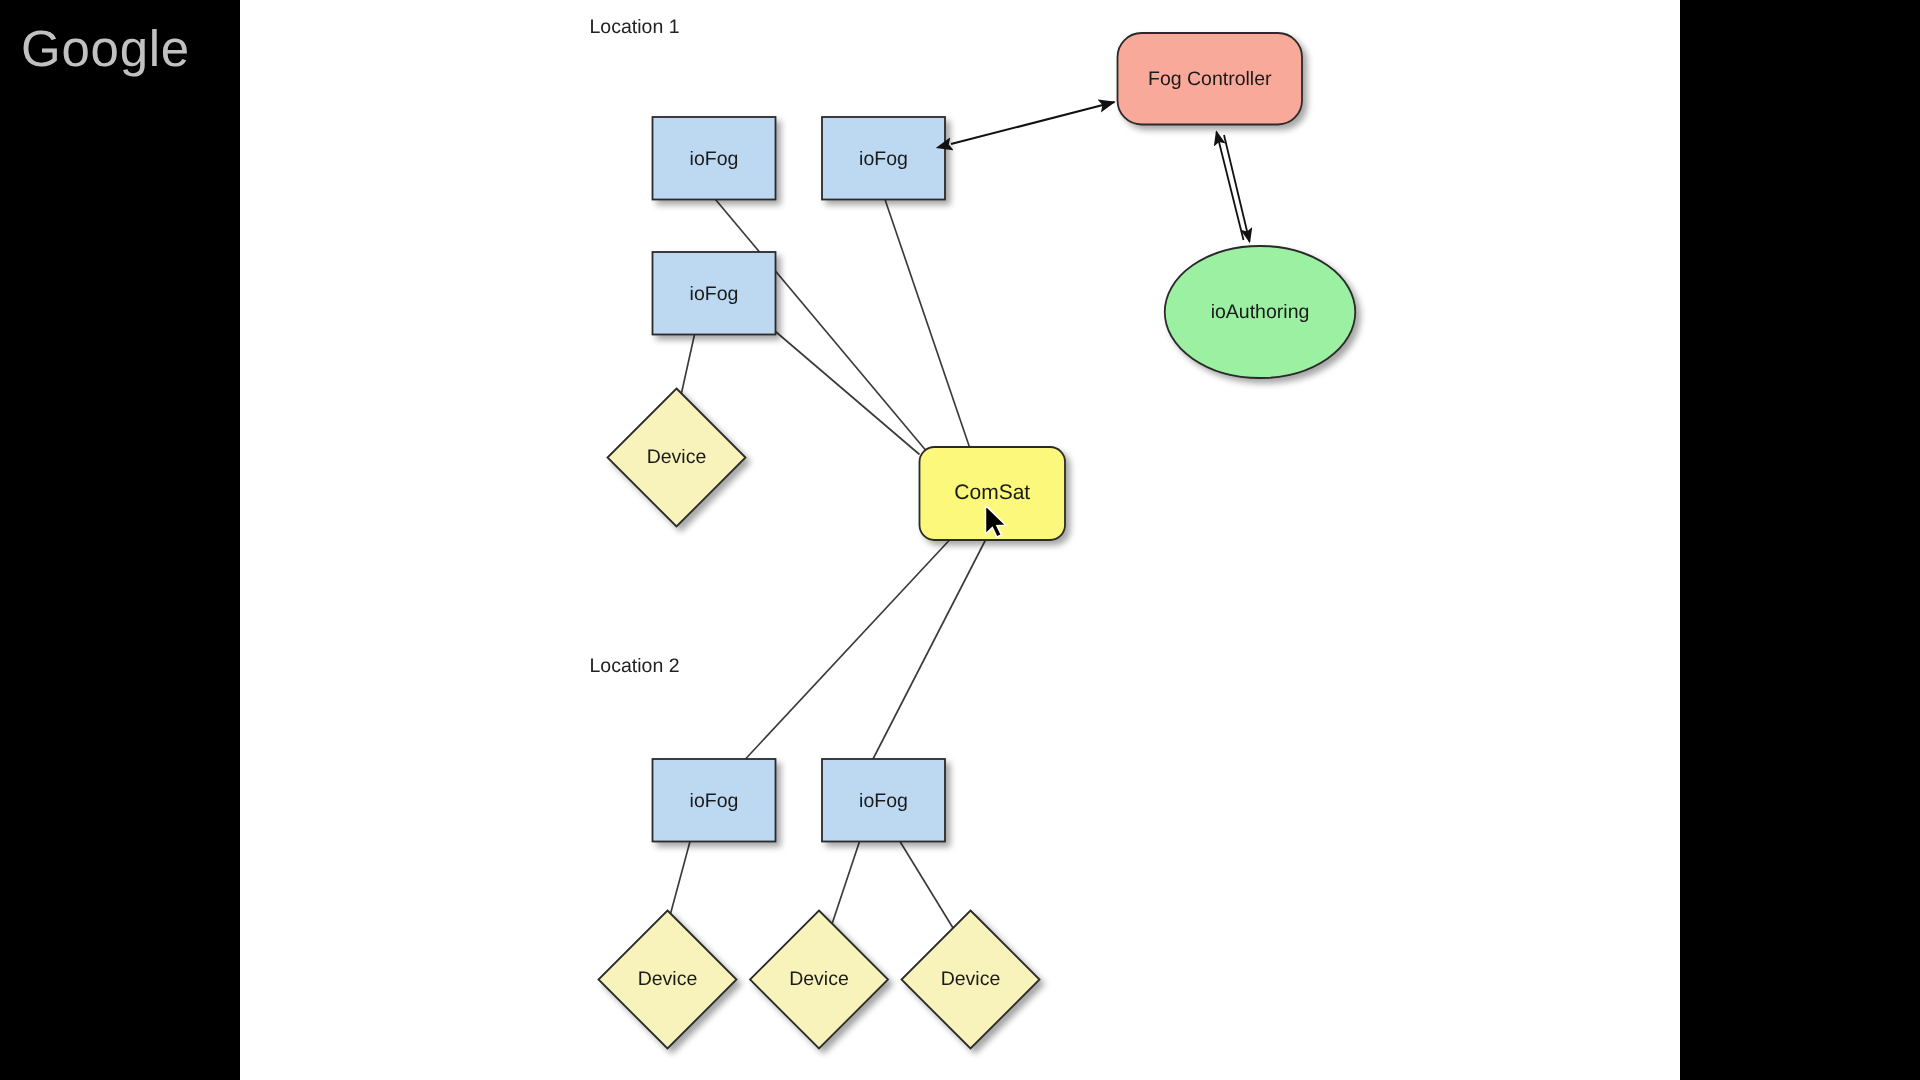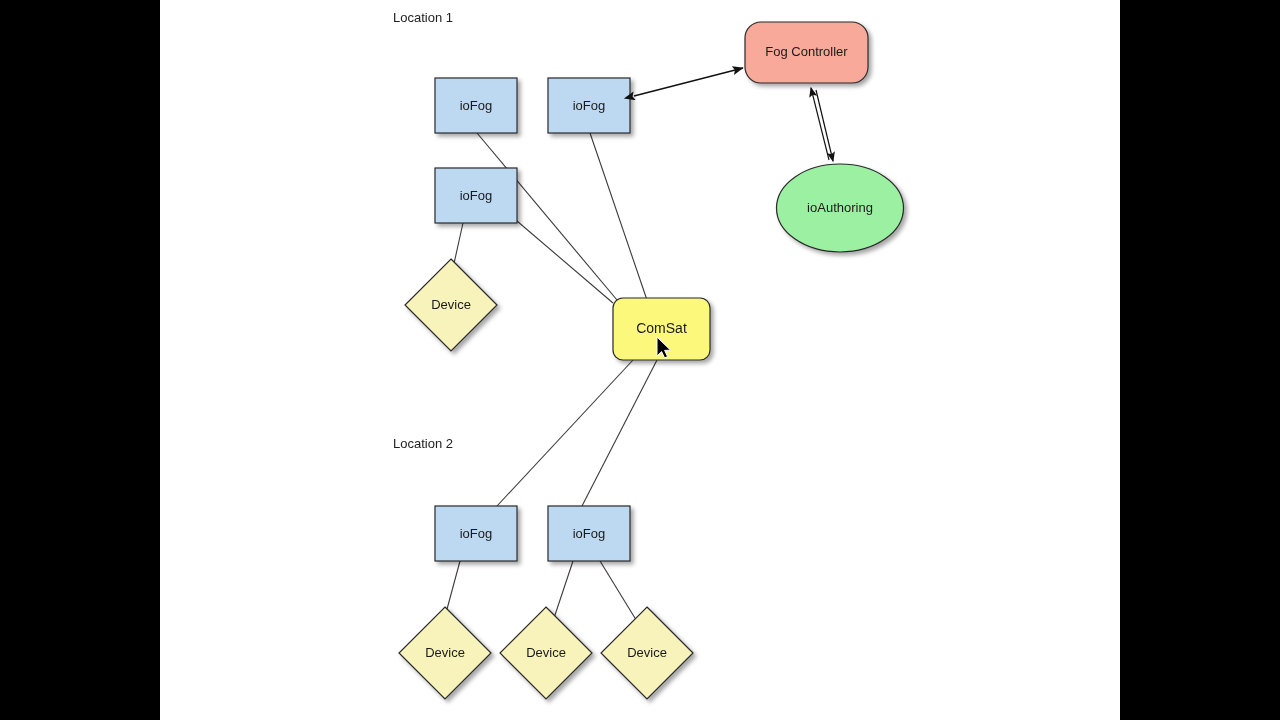--- a/index.html
+++ b/index.html
@@ -223,14 +223,15 @@
 
       <g transform="translate(497,337)">
         <path d="M0,0 L0,19 L4.6,14.6 L7.6,21 L10.6,19.6 L7.6,13.4 L13.6,13.2 Z" fill="#000000" stroke="#ffffff" stroke-width="1"></path>
       </g>
     </svg>
   </div>
 
   <div class="bar left"></div>
   <div class="bar right"></div>
 
+  <div id="watermark">Google</div>
 
 </div>
 
 </body></html>

